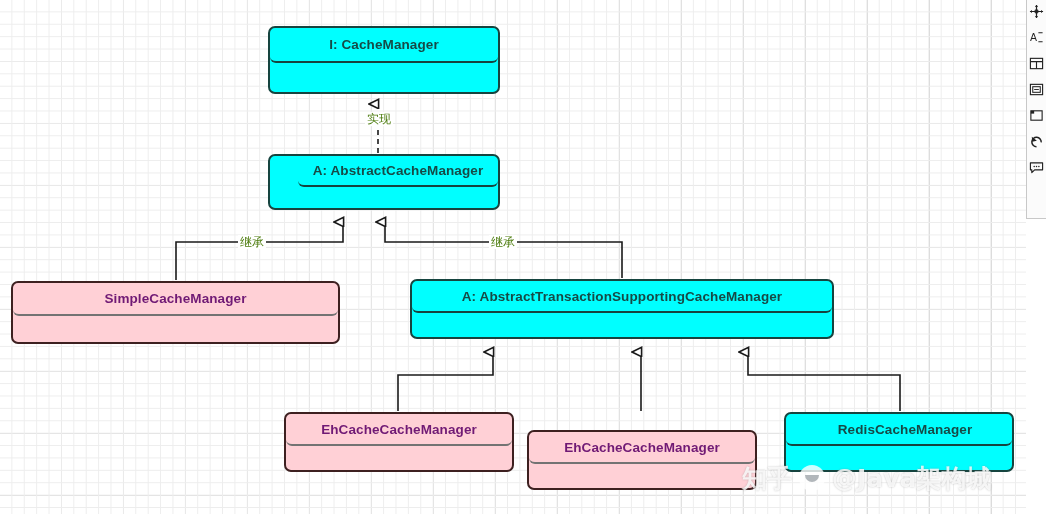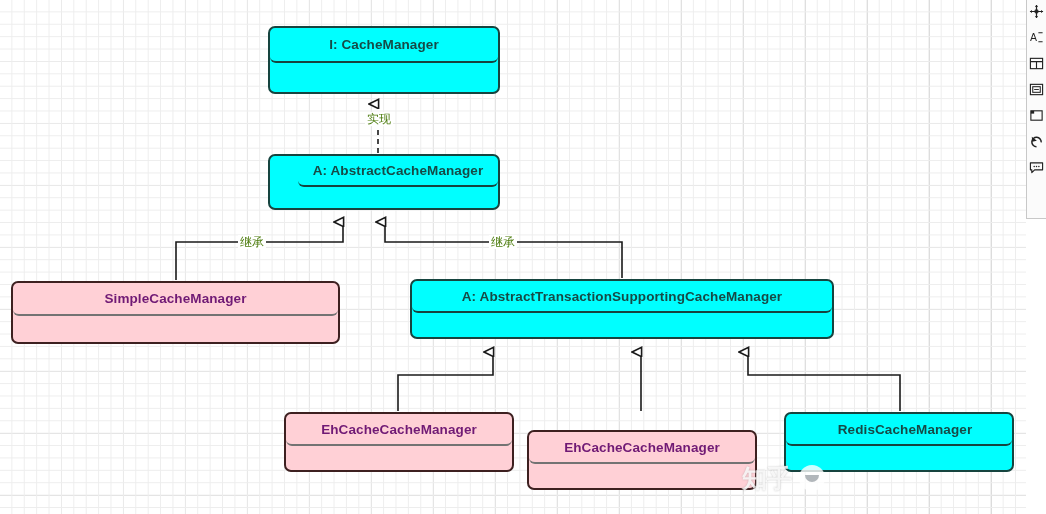--- a/index.html
+++ b/index.html
@@ -227,20 +227,21 @@
     <div class="uml-body"></div>
   </div>
 
   <div class="edge-label" style="left:365px;top:112px;">实现</div>
   <div class="edge-label" style="left:238px;top:235px;">继承</div>
   <div class="edge-label" style="left:489px;top:235px;">继承</div>
 
   <div id="watermark">
     <span>知乎</span>
     <span class="wm-logo"></span>
+    <span>@Java架构城</span>
   </div>
 
   <div id="toolbar">
 
     <div class="tb-item">
       <svg width="15" height="15" viewBox="0 0 16 16">
         <path d="M8 1 L8 15 M1 8 L15 8" stroke="#222" stroke-width="1.3" fill="none"></path>
         <path d="M8 1 L6.3 3.2 L9.7 3.2 Z M8 15 L6.3 12.8 L9.7 12.8 Z
                  M1 8 L3.2 6.3 L3.2 9.7 Z M15 8 L12.8 6.3 L12.8 9.7 Z" fill="#222"></path>
         <circle cx="8" cy="8" r="1.7" fill="none" stroke="#222" stroke-width="1.2"></circle>

